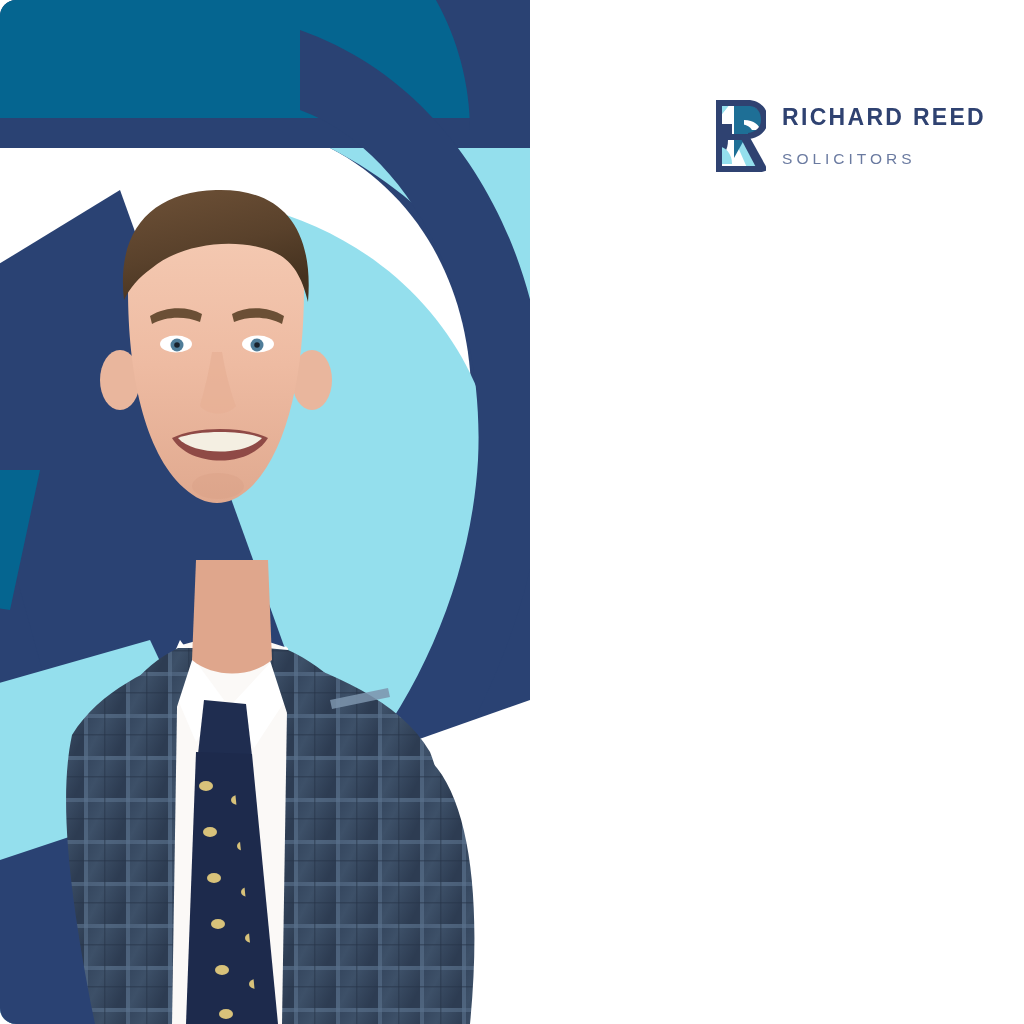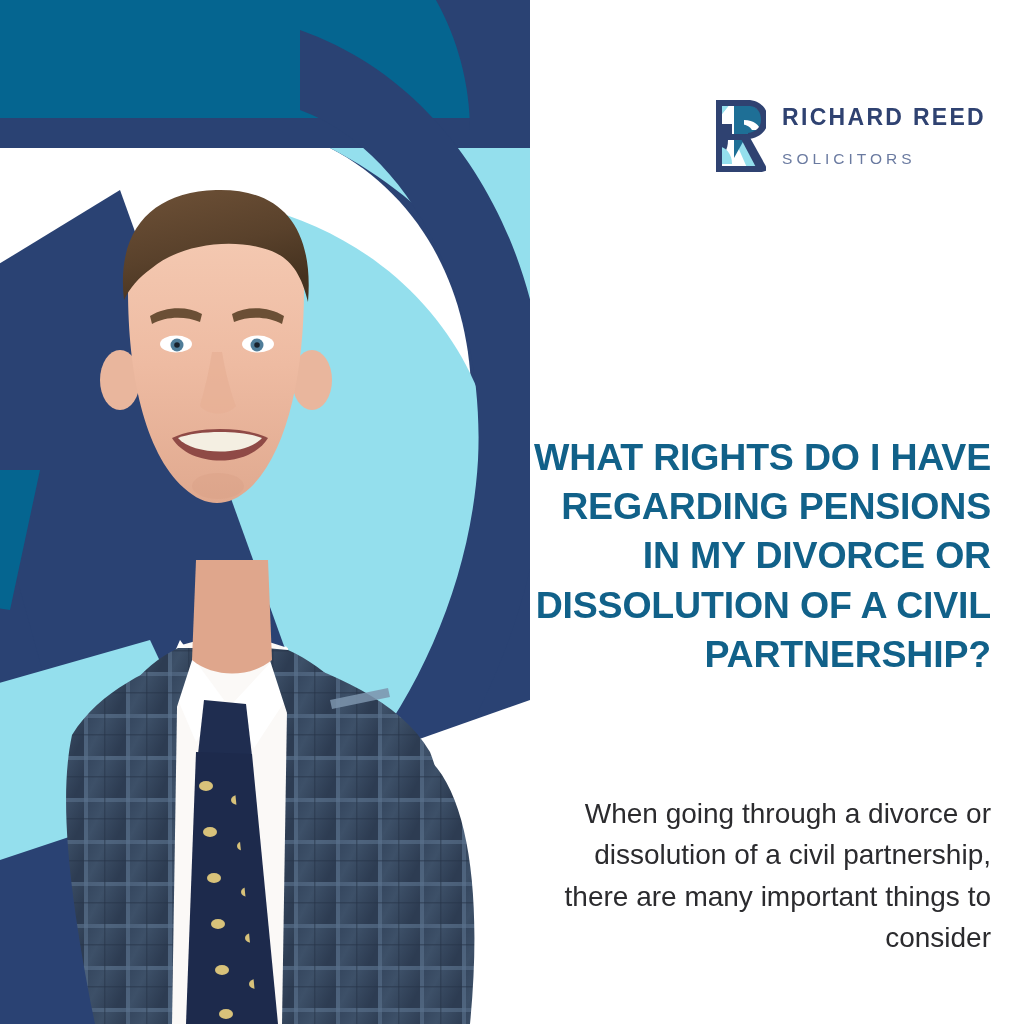--- a/index.html
+++ b/index.html
@@ -9,20 +9,21 @@
   }
   body {
     font-family: "Liberation Sans", sans-serif;
   }
   .canvas {
     position: relative;
     width: 1024px;
     height: 1024px;
     overflow: hidden;
     background: #ffffff;
+    border-radius: 16px;
   }
 
   
   .left-panel {
     position: absolute;
     left: 0;
     top: 0;
     width: 530px;
     height: 1024px;
     overflow: hidden;
@@ -322,18 +323,16 @@
           <path d="M 30 41 L 38 38 L 58 74 L 49 77 Z" fill="#2f4271"></path>
           <path d="M 6 70 L 52 70 L 52 76 L 6 76 Z" fill="#2f4271"></path>
         </g>
       </svg>
       <div class="logo-words">
         <div class="logo-name">RICHARD REED</div>
         <div class="logo-sub">SOLICITORS</div>
       </div>
     </div>
 
-    <h1 class="headline">What rights do I have regarding pensions in my divorce or dissolution of a civil partnership?</h1>
-
-    <p class="subcopy">When going through a divorce or dissolution of a civil partnership, there are many important things to consider</p>
+
 
   </div>
 </div>
 
 </body></html>

